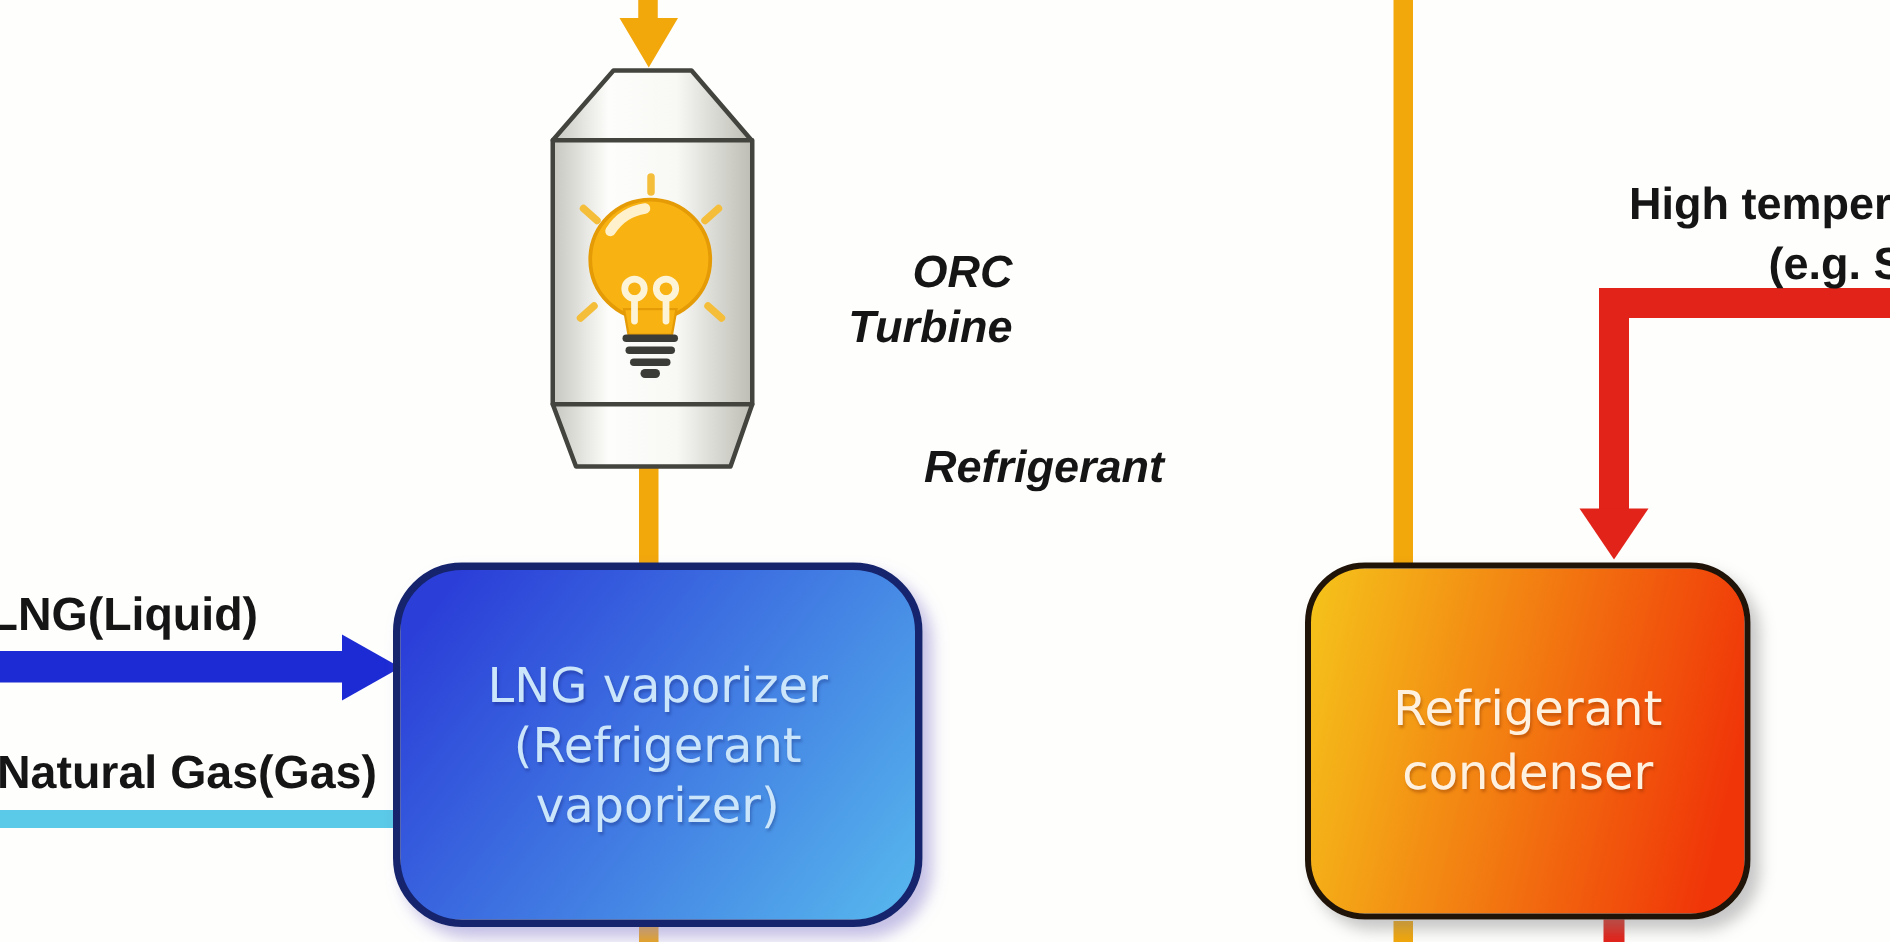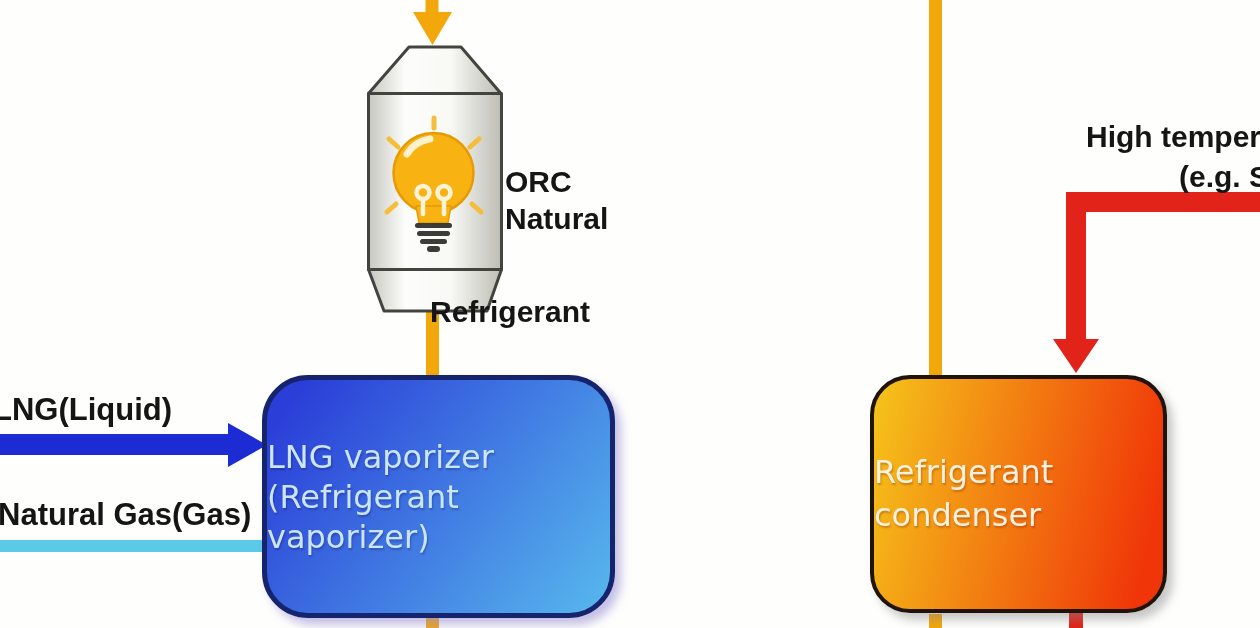--- a/index.html
+++ b/index.html
@@ -32,32 +32,32 @@
   .flow-blue{fill:var(--c-blue_flow);}
   .flow-cyan{fill:var(--c-cyan_flow);}
   .flow-red{fill:var(--c-red_flow);}
   .lbl{
     position:absolute;
     font-family:"Liberation Sans",sans-serif;
     font-weight:bold;
     color:var(--c-label_text);
     white-space:nowrap;
   }
-  .lbl-center{text-align:left;}
+  .lbl-center{text-align:right;font-style:italic;}
   .lbl-orc{left:505px;top:163px;width:170px;font-size:30px;line-height:37px;}
   .lbl-refrig{left:430px;top:295px;width:346px;font-size:30px;line-height:33px;}
   .lbl-lng{left:-7px;top:392px;font-size:31px;}
   .lbl-natgas{left:-2px;top:497px;font-size:31px;}
   .lbl-ht1{left:1086px;top:120px;font-size:30px;}
   .lbl-ht2{left:1179px;top:160px;font-size:30px;}
   .node{
     position:absolute;
     box-sizing:border-box;
     display:flex;flex-direction:column;
-    align-items:flex-start;justify-content:center;
+    align-items:center;justify-content:center;
     text-align:center;
     font-family:"DejaVu Sans",sans-serif;
   }
   .lng-box{
     left:262px;top:375px;width:353px;height:243px;
     border:5px solid var(--c-lng_border);
     border-radius:46px;
     background:linear-gradient(128deg,var(--c-lng_grad_a) 8%,var(--c-lng_grad_b) 95%);
     box-shadow:6px 7px 10px rgba(150,140,210,.55);
     color:var(--c-lng_text);
@@ -156,21 +156,21 @@
     <div>vaporizer)</div>
   </div>
 
   <div class="node evap-box">
     <div>Refrigerant</div>
     <div>condenser</div>
   </div>
 
   <div class="lbl lbl-center lbl-orc">
     <div>ORC</div>
-    <div>Natural</div>
+    <div>Turbine</div>
   </div>
 
   <div class="lbl lbl-center lbl-refrig">
     <div>Refrigerant</div>
   </div>
 
   <div class="lbl lbl-lng">LNG(Liquid)</div>
 
   <div class="lbl lbl-natgas">Natural Gas(Gas)</div>
 

